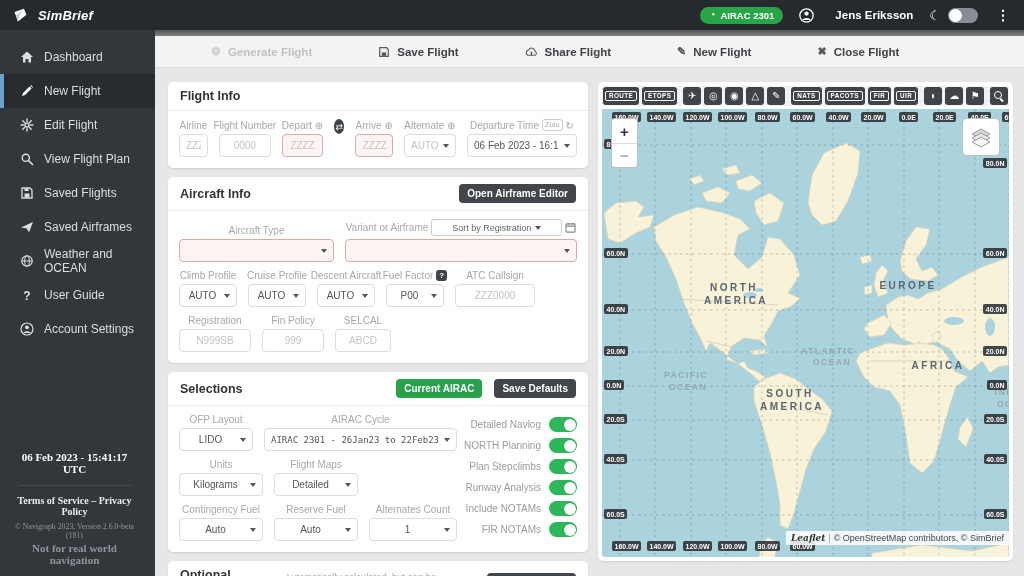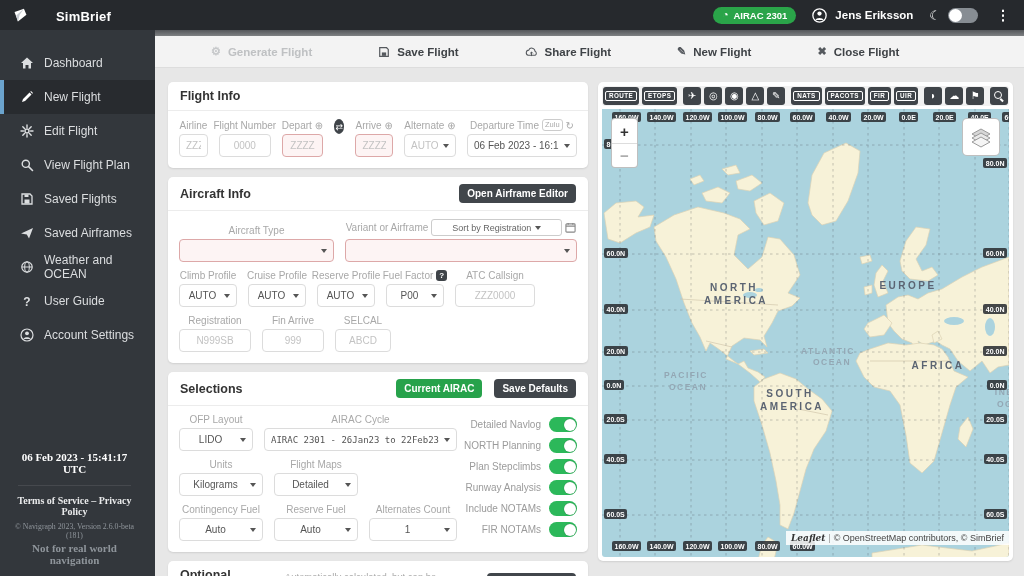--- a/index.html
+++ b/index.html
@@ -1,35 +1,35 @@
 <!DOCTYPE html>
 <html><head>
 <meta charset="utf-8">
 <style>
   * { box-sizing: border-box; margin: 0; padding: 0; }
   html,body { width:1024px; height:576px; overflow:hidden; font-family:"Liberation Sans", sans-serif; background:#e7e7e7; }
 
   
   .topbar { position:absolute; left:0; top:0; width:1024px; height:30px; background:#26292d; display:flex; align-items:center; padding:0 12px; z-index:50; }
-  .brand { display:flex; align-items:flex-end; gap:27px; }
+  .brand { display:flex; align-items:center; gap:9px;font-style:italic; }
   .brand-logo { width:17px; height:17px; }
   .brand-name { color:#fff; font-size:13px; font-weight:bold; letter-spacing:.2px; }
   .topbar-right { margin-left:auto; display:flex; align-items:center; gap:16px; }
   .airac-pill { background:#2aa449; color:#fff; font-size:9.5px; font-weight:bold; border-radius:9px; height:17px; display:flex; align-items:center; gap:5px; padding:0 9px; cursor:pointer; }
   .airac-pill .clock-glyph { font-size:10px; line-height:1; }
-  .user-chip { display:flex; align-items:center; gap:8px; color:#fff; font-size:11.5px; font-weight:bold; cursor:pointer; }
+  .user-chip { display:flex; align-items:center; gap:21px; color:#fff; font-size:11.5px; font-weight:bold; cursor:pointer; }
   .mode-group { display:flex; align-items:center; gap:7px; }
   .moon { color:#fff; font-size:13px; }
   .switch { width:30px; height:15px; border-radius:8px; background:#878d93; position:relative; cursor:pointer; }
   .switch .knob { position:absolute; left:1px; top:1px; width:13px; height:13px; border-radius:50%; background:#fff; }
   .dots { color:#fff; font-size:14px; font-weight:bold; cursor:pointer; padding:0 2px; }
 
   
   .sidebar { position:absolute; left:0; top:30px; width:155px; height:546px; background:#33373c; display:flex; flex-direction:column; z-index:40; }
-  .nav { padding-top:16px; }
+  .nav { padding-top:10px; }
   .nav-item { height:34px; display:flex; align-items:center; gap:10px; padding-left:16px; color:#dcdee0; font-size:12px; cursor:pointer; border-left:4px solid transparent; }
   .nav-item svg { flex:0 0 auto; }
   .nav-item.active { background:#282b2f; border-left-color:#6ba3cd; }
   .side-footer { margin-top:auto; padding:0 16px 10px 10px; text-align:center;font-family:Liberation Serif, serif; }
   .side-clock { color:#ffffff; font-size:11px; font-weight:bold; padding:6px 0 10px 0; }
   .side-divider { border-top:1px solid #46494e; margin:0 8px 9px 8px; }
   .side-links { color:#e9eaeb; font-size:10px; font-weight:bold; margin-bottom:5px; }
   .side-links .lnk { cursor:pointer; }
   .side-copy { color:#8f959b; font-size:7.8px; margin-bottom:2px; }
   .side-disc { color:#8f959b; font-size:11px; font-weight:bold; }
@@ -338,21 +338,21 @@
                   <span class="sel-txt">AUTO</span>
                 </div>
             </div>
             <div class="field" style="width:58px">
               <span class="flabel">Cruise Profile</span>
               <div class="ctl select" style="width:100%">
                   <span class="sel-txt">AUTO</span>
                 </div>
             </div>
             <div class="field" style="width:58px">
-              <span class="flabel">Reserve Profile</span>
+              <span class="flabel">Descent Aircraft</span>
               <div class="ctl select" style="width:100%">
                   <span class="sel-txt">AUTO</span>
                 </div>
             </div>
             <div class="field" style="width:58px">
               <span class="flabel">
                   <span>Fuel Factor</span>
                   <span class="help-badge">?</span>
                 </span>
               <div class="ctl select" style="width:100%">
@@ -363,21 +363,21 @@
               <span class="flabel">ATC Callsign</span>
               <input class="ctl" placeholder="ZZZ0000" style="">
             </div>
           </div>
           <div class="frow">
             <div class="field" style="width:72px">
               <span class="flabel">Registration</span>
               <input class="ctl" placeholder="N999SB" style="">
             </div>
             <div class="field" style="width:62px">
-              <span class="flabel">Fin Arrive</span>
+              <span class="flabel">Fin Policy</span>
               <input class="ctl" placeholder="999" style="">
             </div>
             <div class="field" style="width:56px">
               <span class="flabel">SELCAL</span>
               <input class="ctl" placeholder="ABCD" style="">
             </div>
           </div>
         </div>
       </div>
 

